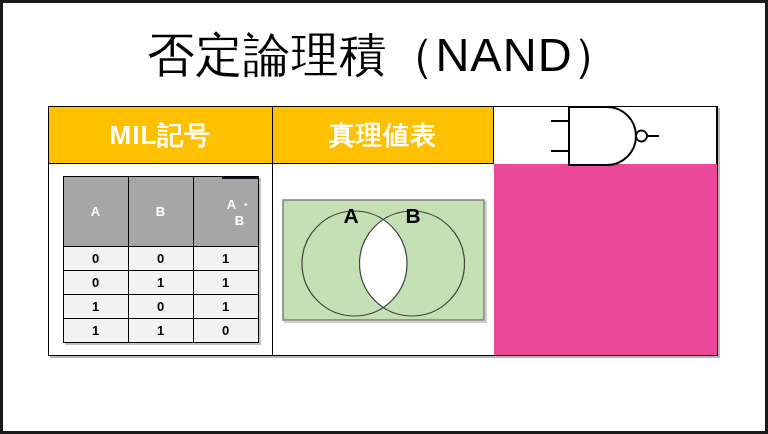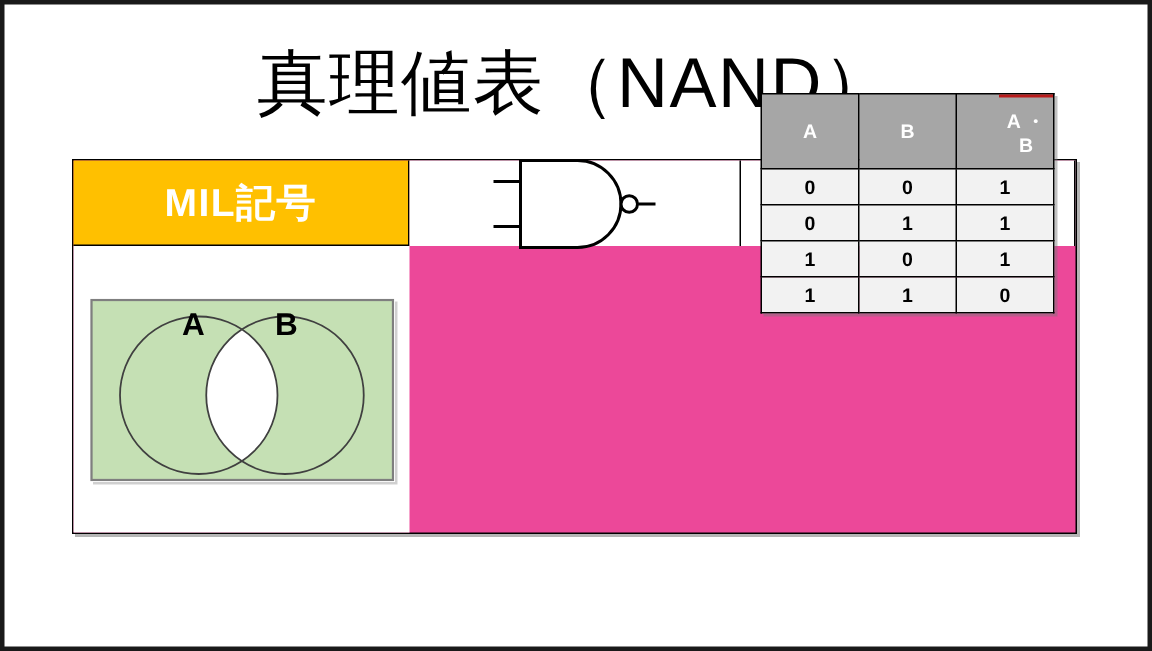--- a/index.html
+++ b/index.html
@@ -86,37 +86,38 @@
     background: var(--tt-header-gray);
     color: #ffffff;
     height: 22px;
   }
   .truth-table td {
     background: var(--tt-cell-bg);
     color: #000000;
   }
   .overline {
     display: inline-block;
-    border-top: 2px solid #b91c1c;
-    padding: 8px 2px;
+    border-top: 2px solid #0f172a;
+    padding: 18px 2px;
     line-height: 1.2;
     margin-left: 28px;
   }
   .venn-box { box-shadow: 2px 2px 0 rgba(120,120,120,0.35); }
 </style>
 </head>
 <body>
 
 <div class="slide">
 
-  <div class="slide-title">真理値表（NAND）</div>
+  <div class="slide-title">否定論理積（NAND）</div>
 
   <div class="main-table">
 
     <div class="head-cell">MIL記号</div>
+    <div class="head-cell">真理値表</div>
 
     <div class="body-cell">
       <svg width="110" height="64" viewBox="0 0 110 64" aria-hidden="true">
         <path d="M1,17 H19 M1,47 H19" stroke="#000" stroke-width="2" fill="none"></path>
         <path d="M19,3 H57 A29,29 0 0 1 57,61 H19 Z" stroke="#000" stroke-width="2" fill="#ffffff"></path>
         <circle cx="91.5" cy="32" r="5.5" stroke="#000" stroke-width="2" fill="#ffffff"></circle>
         <path d="M97.5,32 H109" stroke="#000" stroke-width="2" fill="none"></path>
       </svg>
     </div>
 

